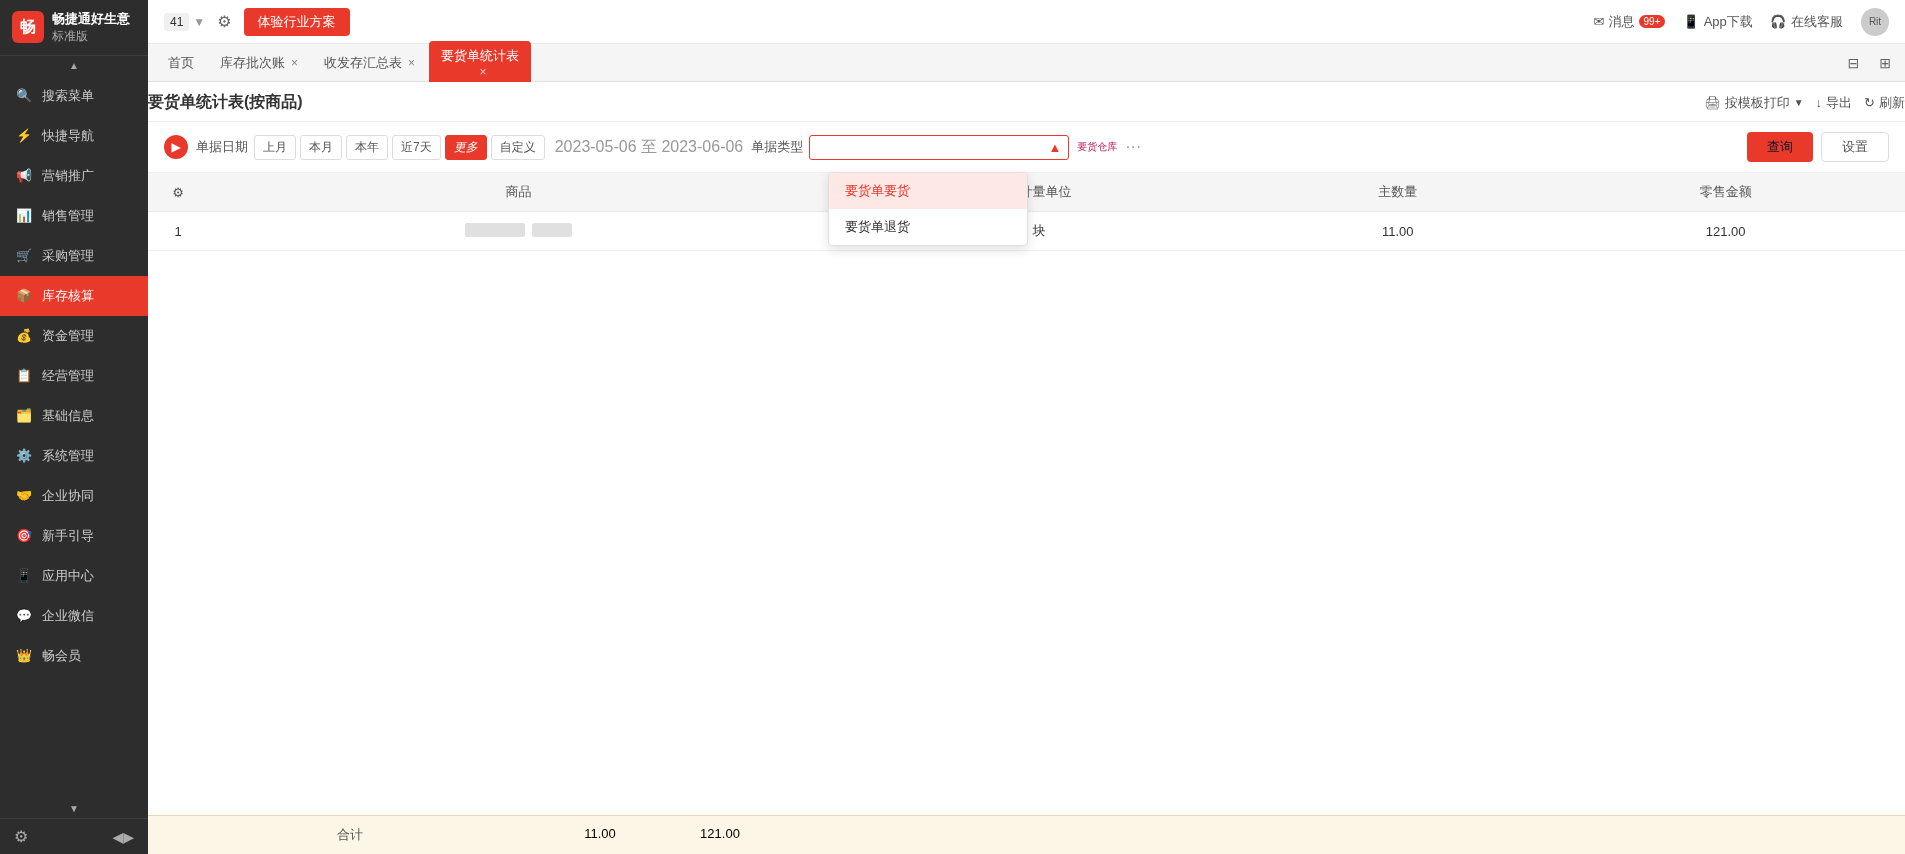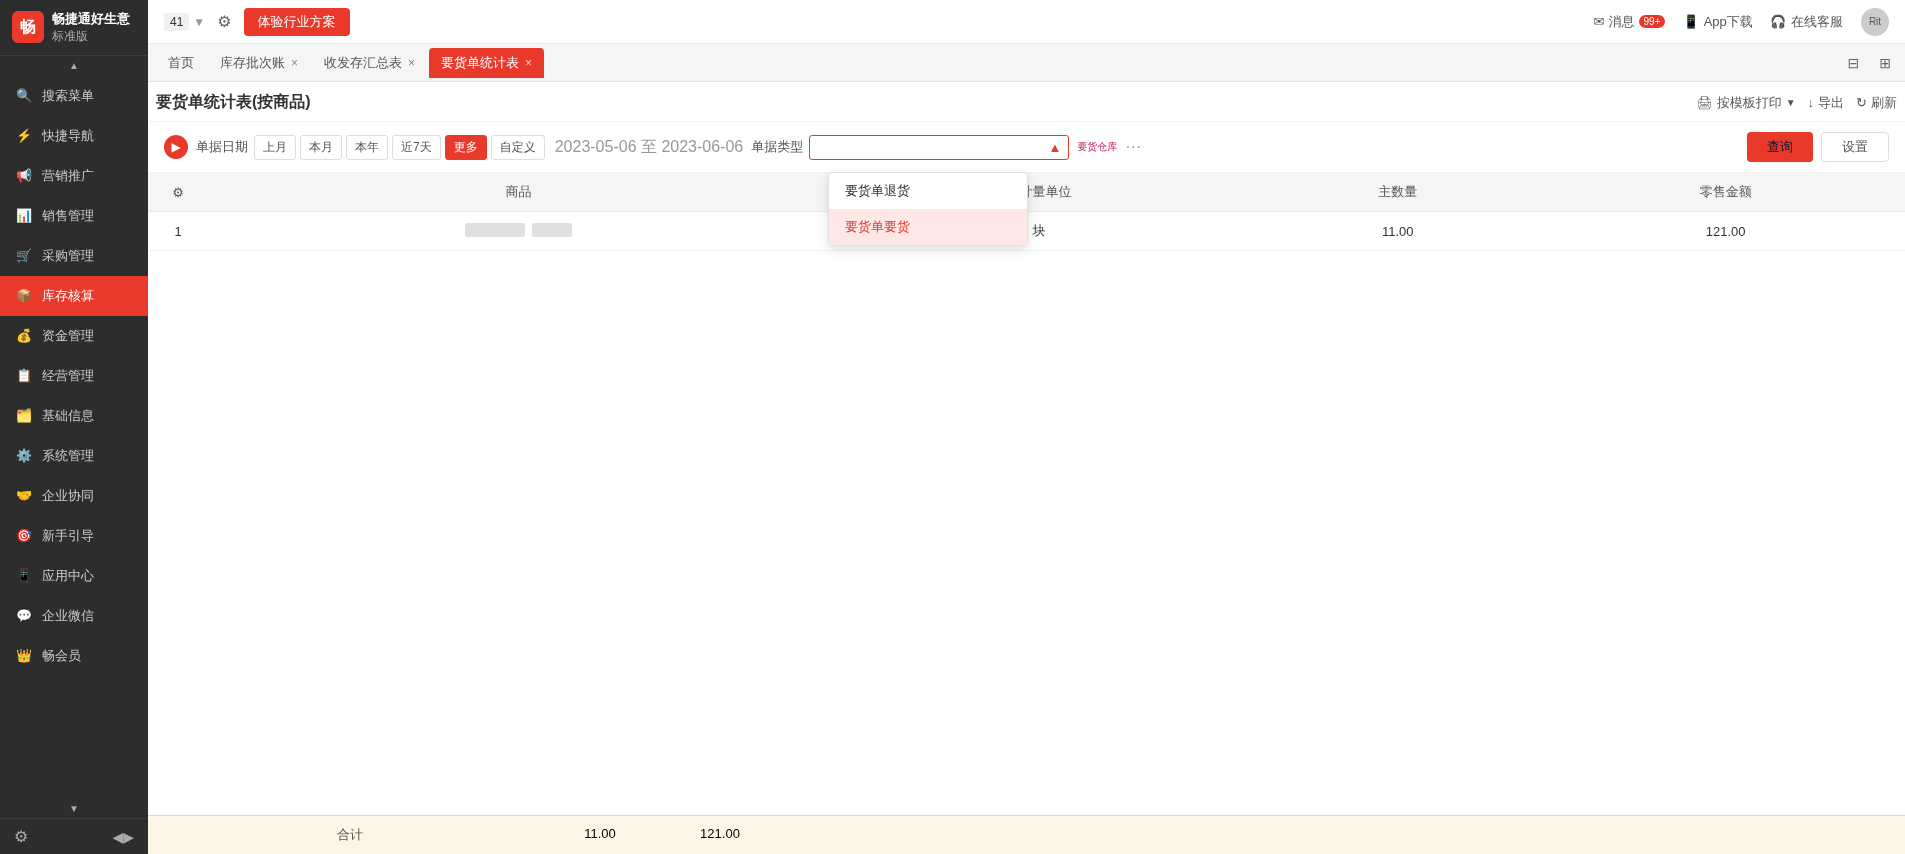--- a/index.html
+++ b/index.html
@@ -160,20 +160,21 @@
       cursor: pointer;
       white-space: nowrap;
       border-radius: 4px 4px 0 0;
       margin-right: 2px;
       background: #f5f5f5;
     }
     .tab.home { font-weight: normal; }
     .tab.active {
       background: #e8392b;
       color: #fff;
+      flex-direction: column;
     }
     .tab .close {
       margin-left: 6px;
       font-size: 12px;
       color: inherit;
       opacity: 0.7;
     }
     .tab-expand {
       margin-left: auto;
       display: flex;
@@ -192,21 +193,21 @@
       flex: 1;
       background: #fff;
       overflow: hidden;
       display: flex;
       flex-direction: column;
     }
     .page-header {
       display: flex;
       align-items: center;
       justify-content: space-between;
-      padding: 10px 8px 8px;
+      padding: 10px 0 8px;
       border-bottom: 1px solid #f0f0f0;
     }
     .page-title {
       font-size: 16px;
       font-weight: bold;
       color: #333;
     }
     .page-actions {
       display: flex;
       align-items: center;
@@ -274,20 +275,21 @@
       border-radius: 3px;
       background: #fff;
       font-size: 12px;
       color: #555;
       cursor: pointer;
     }
     .date-btn.more {
       background: #e8392b;
       color: #fff;
       border-color: #e8392b;
+      font-style: italic;
     }
     .date-range {
       font-size: 16px;
       color: #999;
       margin-left: 4px;
     }
     .filter-select-wrapper {
       display: flex;
       align-items: center;
       gap: 6px;
@@ -594,22 +596,22 @@
       <div class="filter-group filter-select-wrapper">
         <span class="filter-label">单据类型</span>
         <input class="filter-input" value="" style="">
         <span class="filter-input-chevron">▲</span>
       </div>
 
       <span class="filter-warehouse-label">要货仓库</span>
       <span class="filter-dots">···</span>
 
       <div class="dropdown-menu">
+        <div class="dropdown-item selected">要货单要货</div>
         <div class="dropdown-item">要货单退货</div>
-        <div class="dropdown-item selected">要货单要货</div>
       </div>
 
       <div style="margin-left:auto;display:flex;gap:8px;">
         <button class="page-action-btn primary" style="padding:5px 20px;font-size:13px;background:#e8392b;color:#0f172a;border:none;border-radius:4px;cursor:pointer;">查询</button>
         <button class="page-action-btn" style="padding:5px 20px;border:1px solid #ddd;background:#fff;border-radius:4px;cursor:pointer;font-size:13px;">设置</button>
       </div>
     </div>
 
     <div class="table-wrapper">
       <table>

